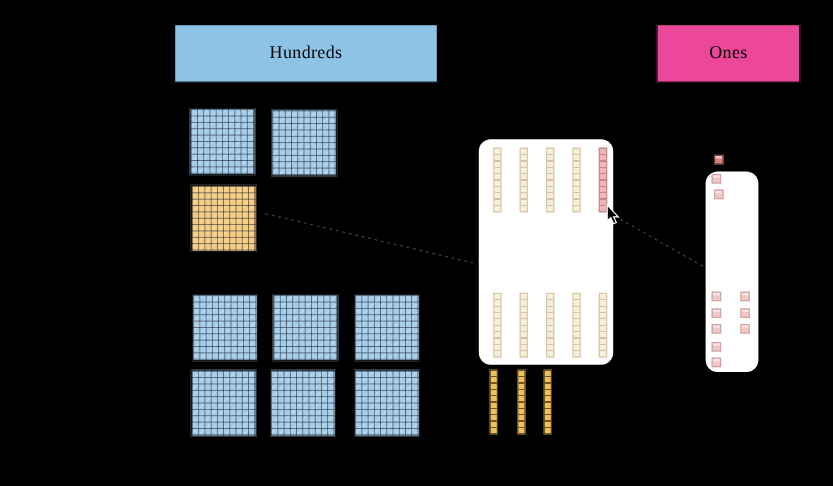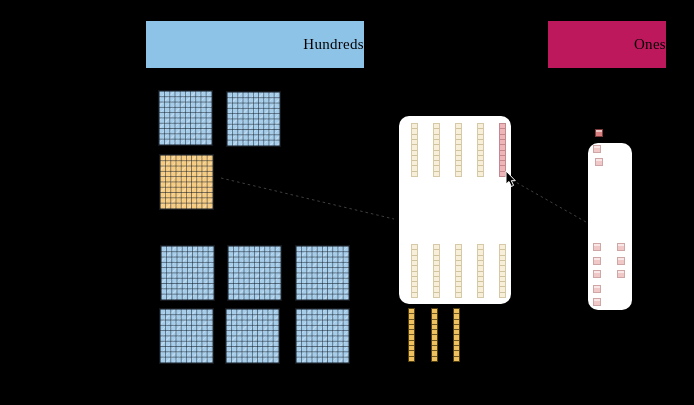--- a/index.html
+++ b/index.html
@@ -1,19 +1,19 @@
 <!DOCTYPE html>
 <html><head>
 <meta charset="utf-8">
 <style>
   html,body{margin:0;padding:0;background:#000;}
   .scene{position:relative;width:694px;height:405px;background:#000;overflow:hidden;
          font-family:"Liberation Serif",serif;}
   .hdr{position:absolute;box-sizing:border-box;border:1.5px solid #000;
-       display:flex;align-items:center;justify-content:flex-end;
+       display:flex;align-items:center;justify-content:center;
        font-size:15px;color:#000;letter-spacing:.3px;}
   .hundred{position:absolute;width:55px;height:56px;box-sizing:border-box;
        border:1.5px solid #14181c;
        background-image:
          linear-gradient(to right, rgba(15,25,35,.55) 1px, transparent 1px),
          linear-gradient(to bottom, rgba(15,25,35,.55) 1px, transparent 1px),
          repeating-linear-gradient(135deg, rgba(255,255,255,.22) 0 1px, transparent 1px 5.2px);
        background-size:5.2px 5.3px,5.2px 5.3px,auto;}
   .panel{position:absolute;background:#fff;border-radius:10px;}
   .rod{position:absolute;width:7px;height:54px;box-sizing:border-box;border:1px solid;
@@ -27,21 +27,21 @@
   .cube-faded{border-color:#cfa5a5;}
   #overlay{position:absolute;left:0;top:0;pointer-events:none;}
 </style>
 </head>
 <body>
 
 <div class="scene">
   <div class="hdr" style="left: 145px; width: 220px; top: 20px; height: 49px; background-color: rgb(142, 195, 232);">
     <span>Hundreds</span>
   </div>
-  <div class="hdr" style="left: 547px; width: 120px; top: 20px; height: 49px; background-color: #be185d;">
+  <div class="hdr" style="left: 547px; width: 120px; top: 20px; height: 49px; background-color: #ec4899;">
     <span>Ones</span>
   </div>
   <div id="tiles">
       <div class="hundred" style="left: 158px; top: 90px; background-color: rgb(166, 205, 234);"></div>
       <div class="hundred" style="left: 226px; top: 91px; background-color: rgb(166, 205, 234);"></div>
       <div class="hundred" style="left: 159px; top: 154px; background-color: rgb(246, 204, 131);"></div>
       <div class="hundred" style="left: 160px; top: 245px; background-color: rgb(166, 205, 234);"></div>
       <div class="hundred" style="left: 227px; top: 245px; background-color: rgb(166, 205, 234);"></div>
       <div class="hundred" style="left: 295px; top: 245px; background-color: rgb(166, 205, 234);"></div>
       <div class="hundred" style="left: 159px; top: 308px; background-color: rgb(166, 205, 234);"></div>

